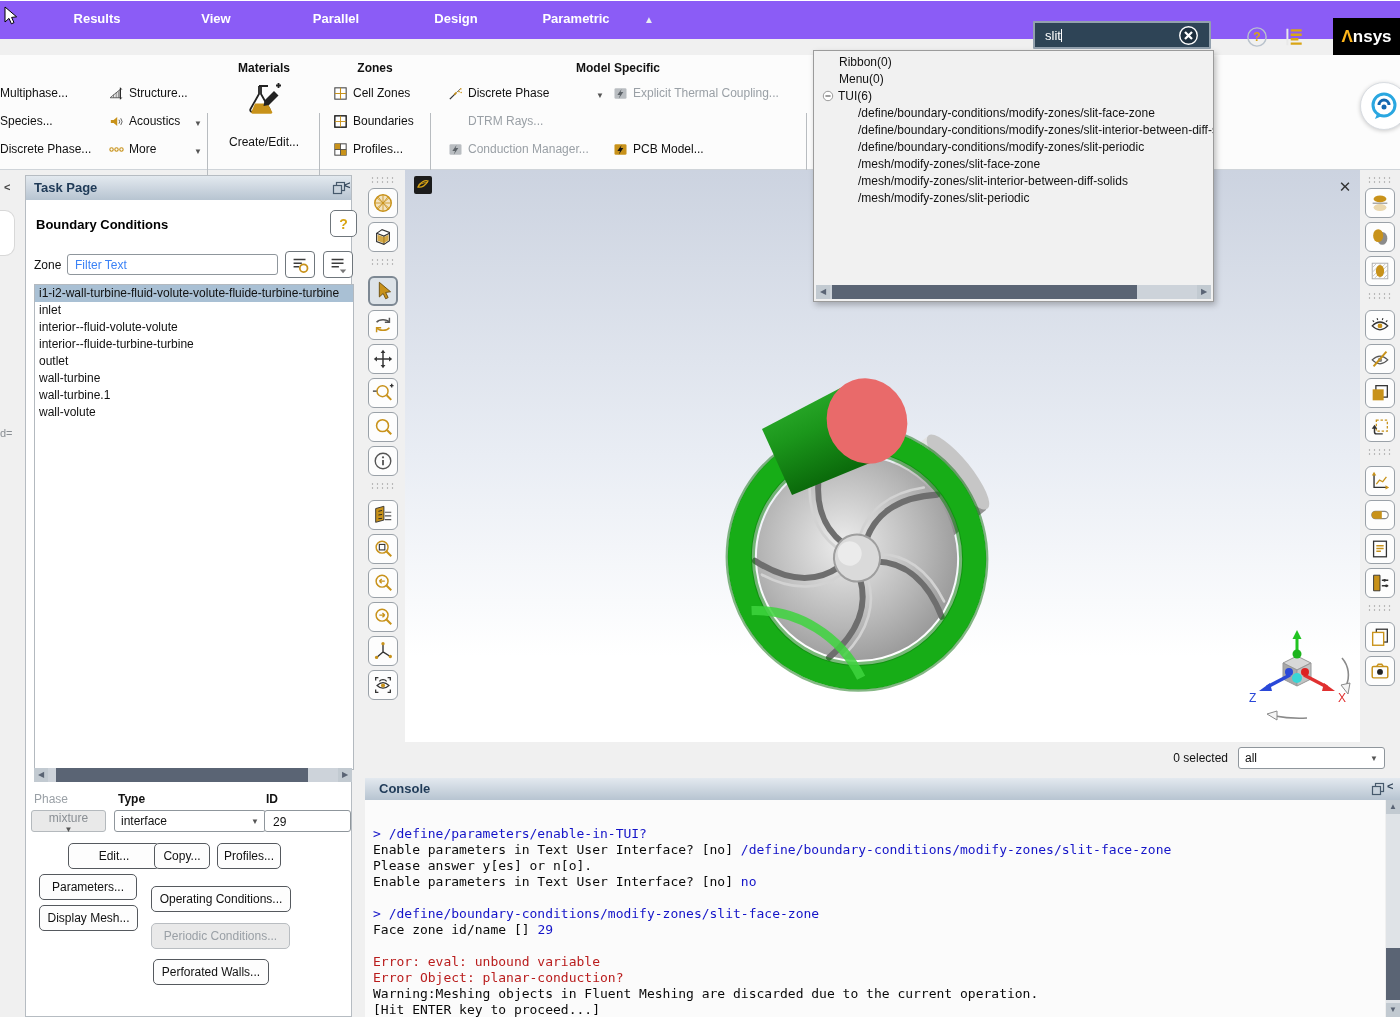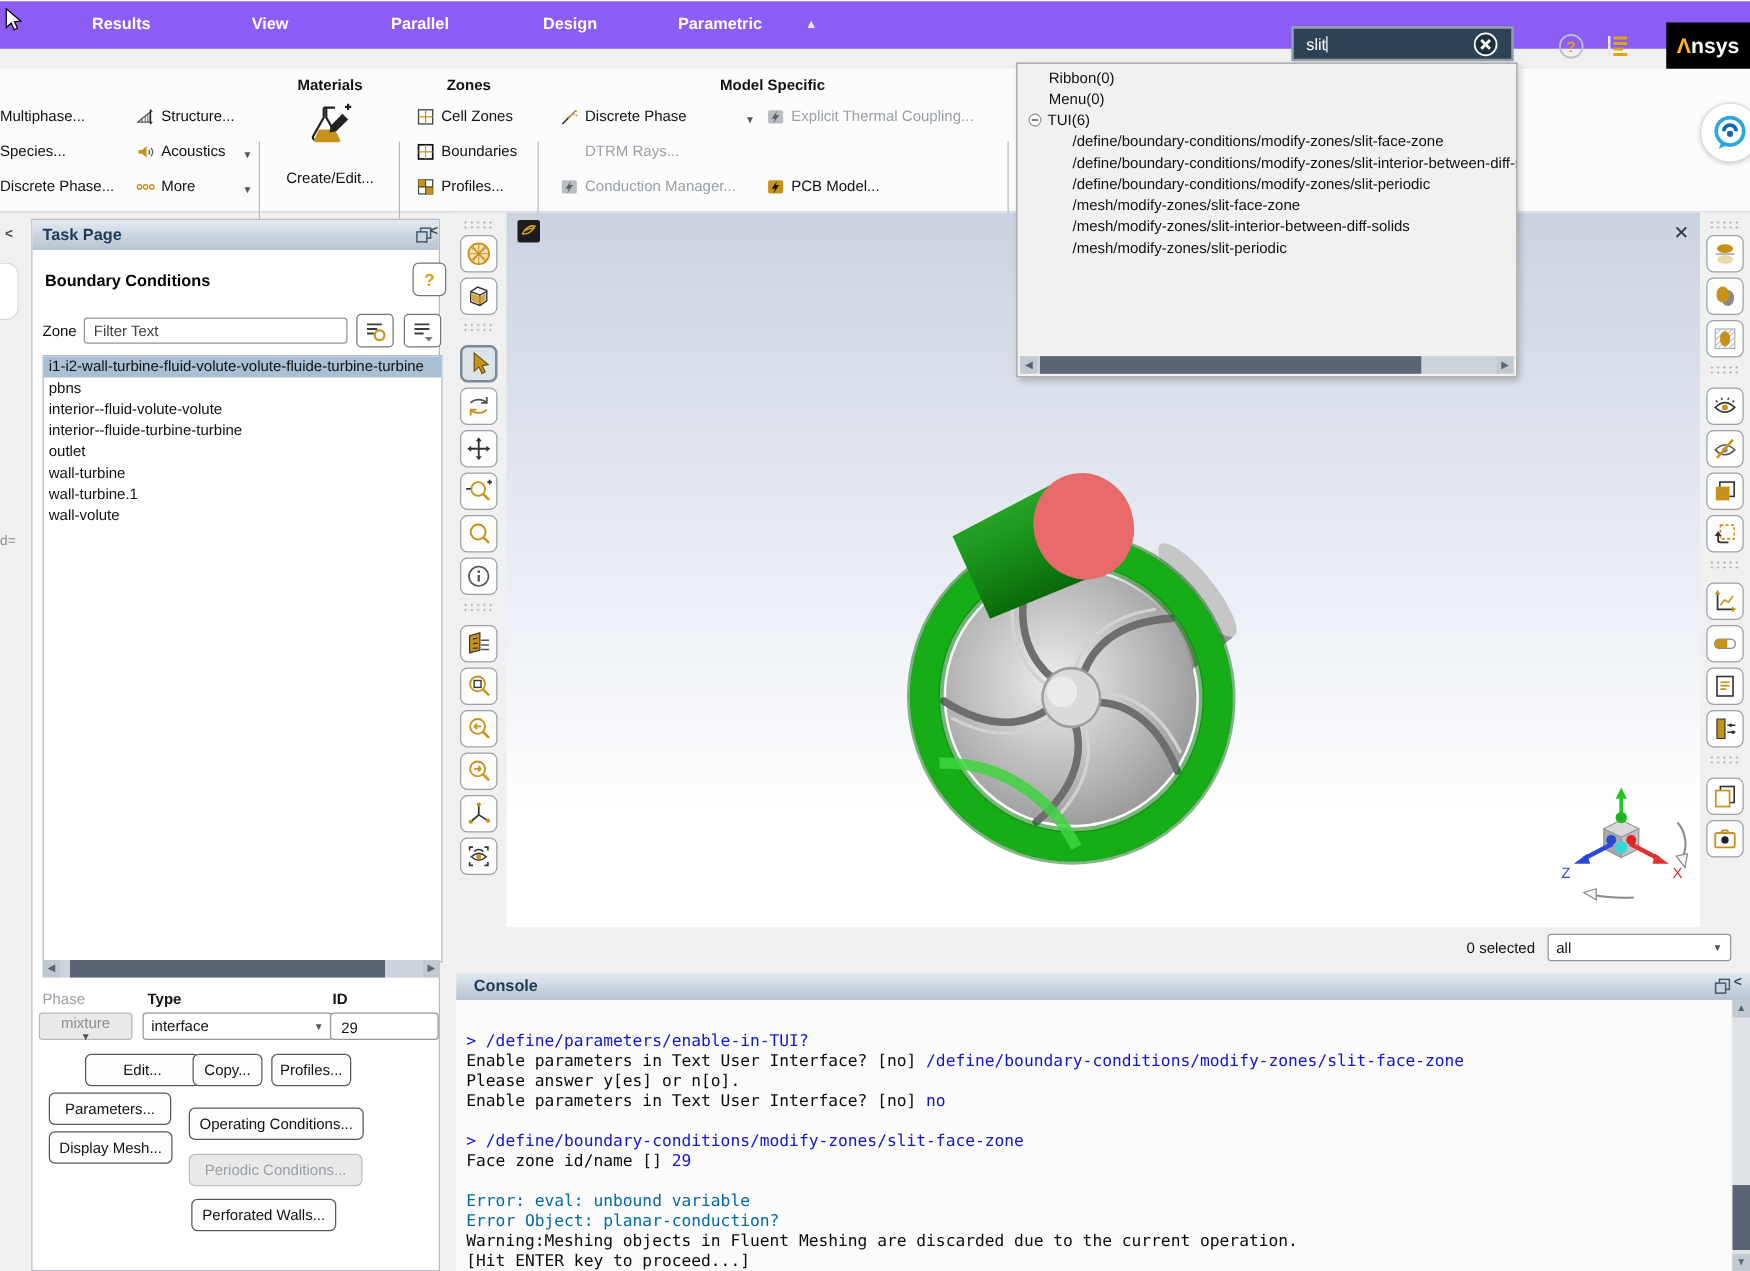--- a/index.html
+++ b/index.html
@@ -38,21 +38,21 @@
   .hscroll{height:14px;background:#dfe3e7;display:flex;}
   .hs-btn{width:14px;height:14px;background:#c2cad1;color:#5a6474;font-size:8px;line-height:14px;text-align:center;}
   .hs-track{flex:1;position:relative;background:#cdd3da;}
   .hs-thumb{position:absolute;top:0;height:14px;background:#5a6474;}
   
   .panel-hdr{background:linear-gradient(180deg,#e3e9ef,#b7c4d1);color:#1f3a57;font-weight:bold;font-size:13px;}
   .hdr-icon{width:14px;height:14px;}
   .taskpanel{left:25px;top:175px;width:327px;height:842px;background:#fff;border:1px solid #b6bcc2;box-sizing:border-box;}
   .bc-title{font-weight:bold;font-size:13px;color:#000;}
   .inp{background:#fff;border:1px solid #8f969c;border-radius:3px;box-sizing:border-box;font-size:12px;color:#111;}
-  .ph{color:#404040;}
+  .ph{color:#3b82f6;}
   .sqbtn{background:#fff;border:1.5px solid #6f767c;border-radius:4px;box-sizing:border-box;display:flex;align-items:center;justify-content:center;}
   .zone-list{border:1px solid #b3b9bf;background:#fff;overflow:hidden;}
   .zrow{height:17px;line-height:17px;padding-left:4px;white-space:nowrap;overflow:hidden;font-size:12px;}
   .zrow.selected{background:#a9c0d4;}
   .flabel{font-size:12px;color:#111;}
   .flabel.dis{color:#9aa0a6;}
   .combo{border:1px solid #8f969c;border-radius:3px;background:#fff;box-sizing:border-box;font-size:12px;display:flex;align-items:center;padding:0 6px;justify-content:space-between;}
   .combo.dis{background:#e9e9e9;color:#8a8f94;border-color:#b4b9bd;}
   .combo .cc{font-size:8px;color:#555;}
   .btn{border:1px solid #55595e;border-radius:5px;background:#fdfdfd;font-size:12px;color:#111;display:flex;align-items:center;justify-content:center;box-sizing:border-box;font-family:"Liberation Sans",sans-serif;}
@@ -62,21 +62,21 @@
   .toolcol{width:34px;display:block;}
   .toolbtn{position:absolute;left:2px;width:30px;height:30px;background:#fdfdfd;border:1px solid #9aa1a8;border-radius:6px;box-sizing:border-box;display:flex;align-items:center;justify-content:center;}
   .toolbtn.selected{border:2px solid #7d8893;background:#dde3e8;}
   .toolbtn svg{width:22px;height:22px;}
   .tool-dots{position:absolute;left:4px;width:26px;height:7px;background-image:radial-gradient(#b9b9b9 1px,transparent 1.2px);background-size:5px 4px;}
   .statusbar-text{font-size:12px;color:#111;}
   
   .console-body{background:#fbfbfb;font-family:"DejaVu Sans Mono",monospace;font-size:13px;line-height:16px;overflow:hidden;}
   .console-line{white-space:pre;min-height:16px;}
   .c-blue{color:#1414c8;}
-  .c-red{color:#0369a1;}
+  .c-red{color:#b91c1c;}
   .c-black{color:#0a0a0a;}
   .vscroll{background:#dfe3e7;}
   .vs-btn{position:absolute;left:0;width:14px;height:14px;background:#c2cad1;color:#5a6474;font-size:8px;line-height:14px;text-align:center;}
   .vs-thumb{position:absolute;left:0;width:14px;background:#5a6474;}
   .edge-txt{color:#8a8f94;font-size:11px;}
   .chatbubble{left:1360px;top:82px;width:46px;height:46px;border-radius:50%;background:#fff;border:1px solid #d9dde2;box-shadow:0 1px 4px rgba(0,0,0,.2);display:flex;align-items:center;justify-content:center;z-index:40;}
 </style>
 </head>
 <body>
 
@@ -270,21 +270,21 @@
       </div>
     <div class="abs sqbtn" style="left:297px;top:75px;width:30px;height:27px;">
         <span style="width:22px;height:22px;"><svg viewBox="0 0 24 24">
             <path d="M5 6h13M5 10h13M5 14h8" stroke="#3c3c3c" stroke-width="1.7"></path>
             <path d="M14 17h7l-3.5 4z" fill="#777"></path>
           </svg></span>
       </div>
 
     <div class="abs zone-list" style="left:8px;top:108px;width:318px;height:484px;">
         <div class="zrow selected">i1-i2-wall-turbine-fluid-volute-volute-fluide-turbine-turbine</div>
-        <div class="zrow">pbns</div>
+        <div class="zrow">inlet</div>
         <div class="zrow">interior--fluid-volute-volute</div>
         <div class="zrow">interior--fluide-turbine-turbine</div>
         <div class="zrow">outlet</div>
         <div class="zrow">wall-turbine</div>
         <div class="zrow">wall-turbine.1</div>
         <div class="zrow">wall-volute</div>
       </div>
 
     <div class="abs hscroll" style="left:8px;top:592px;width:318px;">
       <div class="hs-btn">◀</div>

